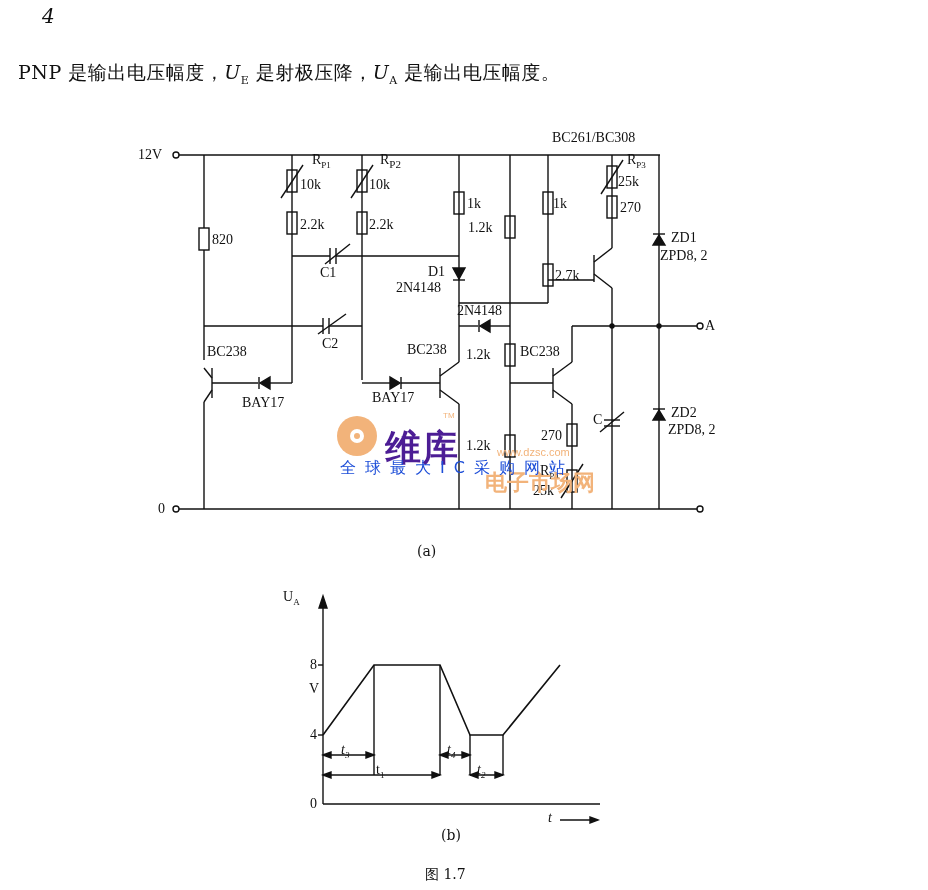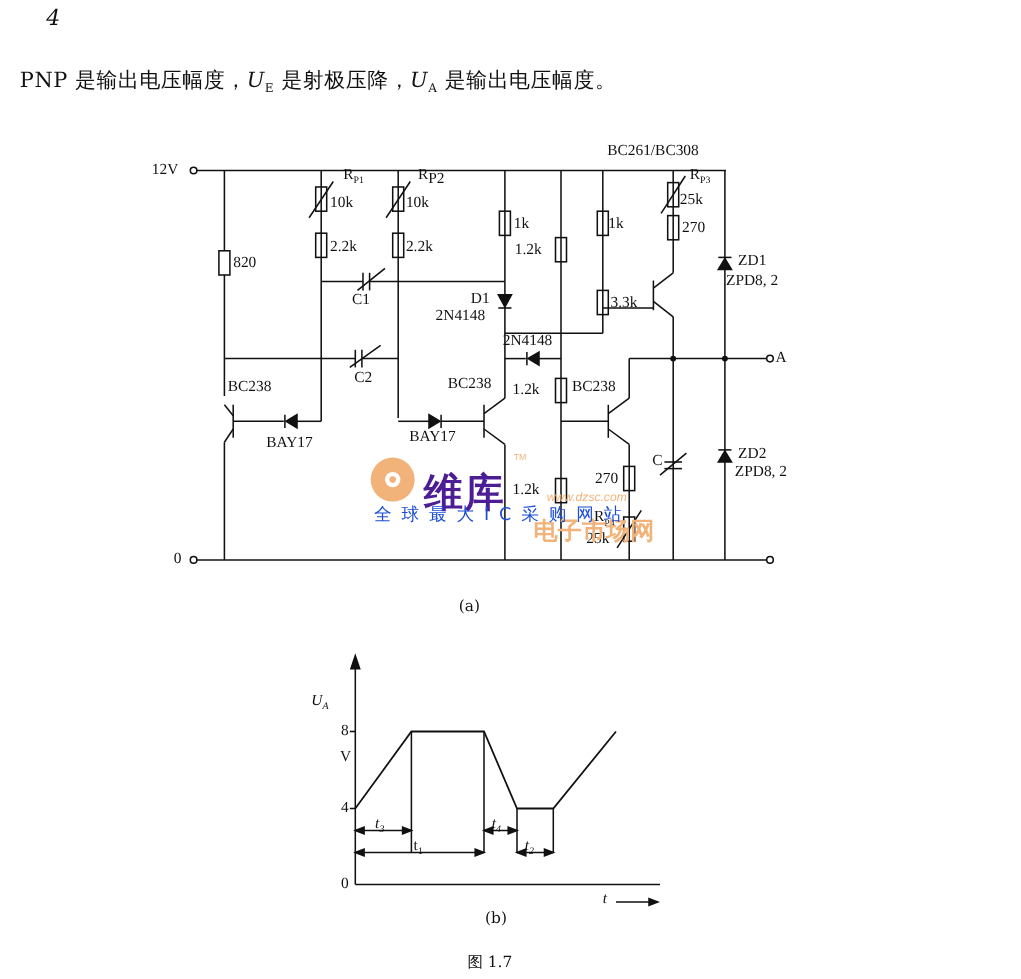--- a/index.html
+++ b/index.html
@@ -5,23 +5,23 @@
   html, body { margin:0; padding:0; background:#ffffff; }
   body { width:928px; height:890px; position:relative; overflow:hidden;
          font-family:"DejaVu Serif", serif; color:#111; }
   .abs { position:absolute; white-space:nowrap; }
   .pagenum { left:42px; top:4px; font-size:20px; font-style:italic; }
   .intro { left:18px; top:60px; font-size:19px; letter-spacing:0.5px; }
   .lbl { font-family:"Liberation Serif", serif; font-size:14px; }
   .cap { font-size:14px; }
   .wm1 { left:385px; top:424px; font-family:"DejaVu Sans", sans-serif; font-weight:bold; font-size:36px; color:#4c1d95; letter-spacing:1px;text-align:center; }
   .wm2 { left:485px; top:420px; font-family:"DejaVu Sans", sans-serif; font-weight:bold; font-size:22px; color:#f2b37a;margin-top:48px; }
-  .wm3 { left:497px; top:446px; font-family:"Liberation Sans", sans-serif; font-size:11px; color:#f2b37a;font-style:italic; }
+  .wm3 { left:497px; top:446px; font-family:"Liberation Sans", sans-serif; font-size:11px; color:#f2b37a; }
   .wm4 { left:340px; top:458px; font-family:"DejaVu Sans", sans-serif; font-size:16px; color:#1d4ed8; letter-spacing:9px; }
-  .wm-tm { left:467px; top:411px; font-family:"Liberation Sans", sans-serif; font-size:8px; color:#f2b37a; }
+  .wm-tm { left:443px; top:411px; font-family:"Liberation Sans", sans-serif; font-size:8px; color:#f2b37a; }
 </style>
 </head>
 <body>
 
 <div class="abs pagenum">4</div>
 
 <div class="abs intro">
   <span>PNP 是输出电压幅度，</span><i>U</i><sub style="font-size:11px">E</sub><span> 是射极压降，</span><i>U</i><sub style="font-size:11px">A</sub><span> 是输出电压幅度。</span>
 </div>
 
@@ -141,32 +141,32 @@
 
 <div class="abs lbl" style="left:138px;top:147px">12V</div>
 <div class="abs lbl" style="left:158px;top:501px">0</div>
 <div class="abs lbl" style="left:705px;top:318px">A</div>
 <div class="abs lbl" style="left:552px;top:130px">BC261/BC308</div>
 
 <div class="abs lbl" style="left:212px;top:232px">820</div>
 <div class="abs lbl" style="left:312px;top:152px"><span>R</span><sub style="font-size:9px">P1</sub></div>
 <div class="abs lbl" style="left:300px;top:177px">10k</div>
 <div class="abs lbl" style="left:300px;top:217px">2.2k</div>
-<div class="abs lbl" style="left:380px;top:152px"><span>R</span><sub style="font-size:14px">P2</sub></div>
+<div class="abs lbl" style="left:380px;top:152px"><span>R</span><sub style="font-size:11px">P2</sub></div>
 <div class="abs lbl" style="left:369px;top:177px">10k</div>
 <div class="abs lbl" style="left:369px;top:217px">2.2k</div>
 <div class="abs lbl" style="left:320px;top:265px">C1</div>
 <div class="abs lbl" style="left:322px;top:336px">C2</div>
 
 <div class="abs lbl" style="left:467px;top:196px">1k</div>
 <div class="abs lbl" style="left:468px;top:220px">1.2k</div>
 <div class="abs lbl" style="left:428px;top:264px">D1</div>
 <div class="abs lbl" style="left:396px;top:280px">2N4148</div>
 <div class="abs lbl" style="left:553px;top:196px">1k</div>
-<div class="abs lbl" style="left:555px;top:268px">3.3k</div>
+<div class="abs lbl" style="left:555px;top:268px">2.7k</div>
 <div class="abs lbl" style="left:627px;top:152px"><span>R</span><sub style="font-size:9px">P3</sub></div>
 <div class="abs lbl" style="left:618px;top:174px">25k</div>
 <div class="abs lbl" style="left:620px;top:200px">270</div>
 <div class="abs lbl" style="left:671px;top:230px">ZD1</div>
 <div class="abs lbl" style="left:660px;top:248px">ZPD8, 2</div>
 <div class="abs lbl" style="left:457px;top:303px">2N4148</div>
 
 <div class="abs lbl" style="left:207px;top:344px">BC238</div>
 <div class="abs lbl" style="left:242px;top:395px">BAY17</div>
 <div class="abs lbl" style="left:407px;top:342px">BC238</div>
@@ -225,21 +225,21 @@
     <line x1="503" y1="735" x2="503" y2="775"></line>
     <line x1="470" y1="775" x2="503" y2="775"></line>
     <polygon points="470,775 478,772 478,778" fill="#111"></polygon>
     <polygon points="503,775 495,772 495,778" fill="#111"></polygon>
 
     <line x1="560" y1="820" x2="596" y2="820"></line>
     <polygon points="598,820 590,817 590,823" fill="#111"></polygon>
   </g>
 </svg>
 
-<div class="abs lbl" style="left:283px;top:630px;font-style:italic"><span>U</span><sub style="font-size:9px">A</sub></div>
+<div class="abs lbl" style="left:283px;top:589px;"><span>U</span><sub style="font-size:9px">A</sub></div>
 <div class="abs lbl" style="left:310px;top:657px">8</div>
 <div class="abs lbl" style="left:309px;top:681px">V</div>
 <div class="abs lbl" style="left:310px;top:727px">4</div>
 <div class="abs lbl" style="left:310px;top:796px">0</div>
 <div class="abs lbl" style="left:341px;top:742px;font-style:italic"><span>t</span><sub style="font-size:9px">3</sub></div>
 <div class="abs lbl" style="left:376px;top:762px;"><span>t</span><sub style="font-size:9px">1</sub></div>
 <div class="abs lbl" style="left:447px;top:742px;font-style:italic"><span>t</span><sub style="font-size:9px">4</sub></div>
 <div class="abs lbl" style="left:477px;top:762px;font-style:italic"><span>t</span><sub style="font-size:9px">2</sub></div>
 <div class="abs lbl" style="left:548px;top:810px;font-style:italic">t</div>
 <div class="abs cap" style="left:441px;top:827px">(b)</div>

